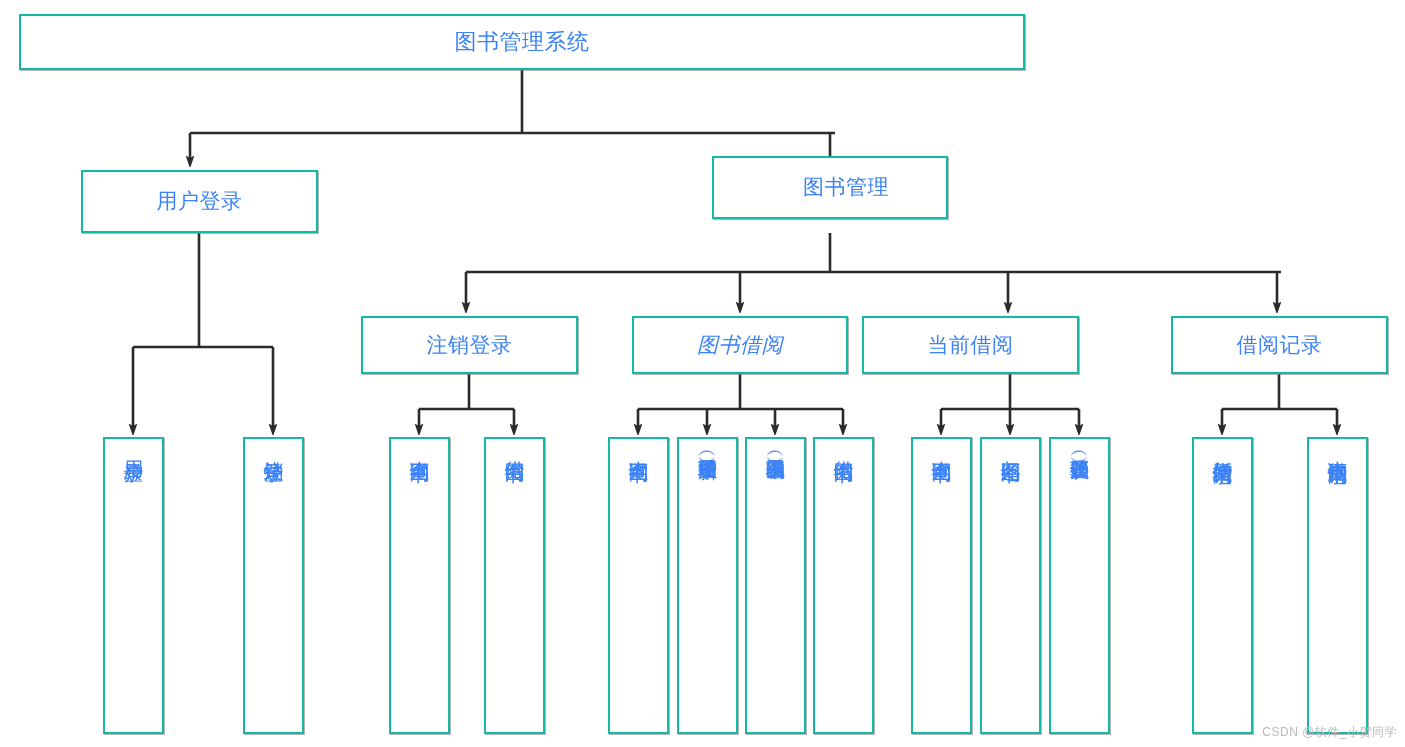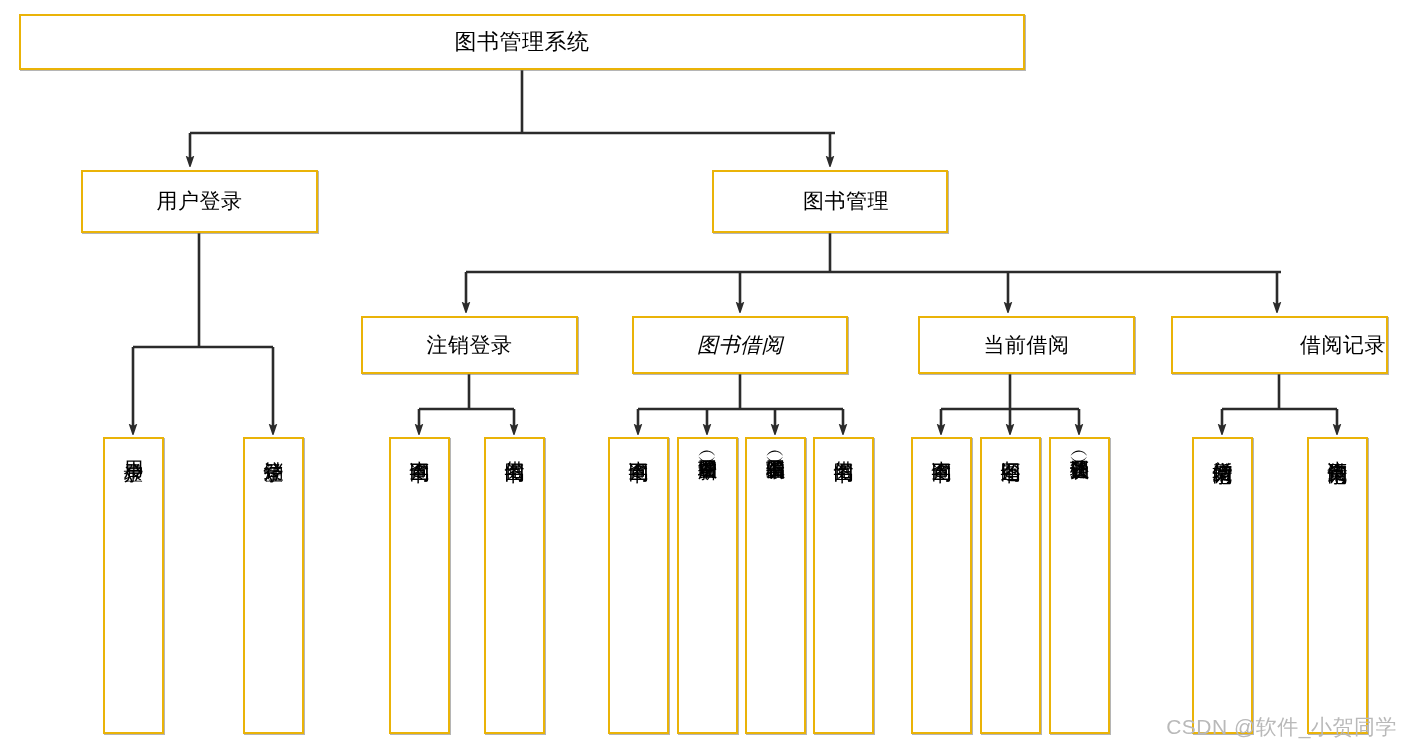--- a/index.html
+++ b/index.html
@@ -21,26 +21,26 @@
     position: absolute;
     left: 0;
     top: 0;
     width: 1405px;
     height: 747px;
     pointer-events: none;
   }
   .node {
     position: absolute;
     box-sizing: border-box;
-    border: 2px solid #eab308;
+    border: 2px solid #14b8a6;
     background: #ffffff;
     display: flex;
     align-items: center;
     justify-content: center;
-    color: #000000;
+    color: #3b82f6;
     box-shadow: 1px 1px 0 rgba(120,120,120,0.55);
   }
   .node .lbl {
     display: block;
     text-align: center;
     line-height: 1.15;
   }
   
   .node.h .lbl {
     font-size: 21px;
@@ -63,21 +63,21 @@
     white-space: nowrap;
   }
   .node.v.tall .lbl {
     font-size: 19px;
     letter-spacing: 0px;
   }
   #watermark {
     position: absolute;
     right: 8px;
     bottom: 6px;
-    font-size: 21px;
+    font-size: 12px;
     color: #b9b9b9;
     letter-spacing: 0.5px;
     user-select: none;
     white-space: nowrap;
   }
 </style>
 </head>
 <body>
 
 <div id="canvas">
@@ -132,34 +132,34 @@
     </g>
   </svg>
 
   <div class="node h root" style="left:19px; top:14px; width:1006px; height:56px;">
     <span class="lbl">图书管理系统</span>
   </div>
 
   <div class="node h" style="left:81px; top:170px; width:237px; height:63px;">
     <span class="lbl">用户登录</span>
   </div>
-  <div class="node h" style="left:712px; top:170px; width:236px; height:63px;padding-left:32px;">
+  <div class="node h" style="left:712px; top:156px; width:236px; height:63px;padding-left:32px;">
     <span class="lbl">图书管理</span>
   </div>
 
   <div class="node h" style="left:361px; top:316px; width:217px; height:58px;">
     <span class="lbl">注销登录</span>
   </div>
   <div class="node h" style="left:632px; top:316px; width:216px; height:58px;font-style:italic;">
     <span class="lbl">图书借阅</span>
   </div>
-  <div class="node h" style="left:918px; top:316px; width:217px; height:58px;">
+  <div class="node h" style="left:862px; top:316px; width:217px; height:58px;">
     <span class="lbl">当前借阅</span>
   </div>
-  <div class="node h" style="left:1171px; top:316px; width:217px; height:58px;justify-content:flex-end;">
+  <div class="node h" style="left:1171px; top:316px; width:217px; height:58px;">
     <span class="lbl">借阅记录</span>
   </div>
 
   <div class="node v" style="left:103px; top:437px; width:61px; height:297px;">
     <span class="lbl">用户登录</span>
   </div>
   <div class="node v" style="left:243px; top:437px; width:61px; height:297px;">
     <span class="lbl">注销登录</span>
   </div>
 

